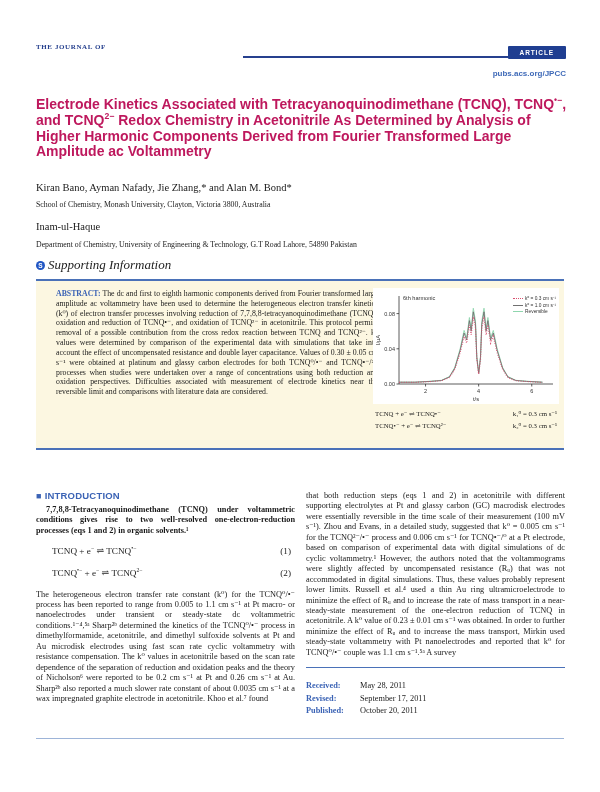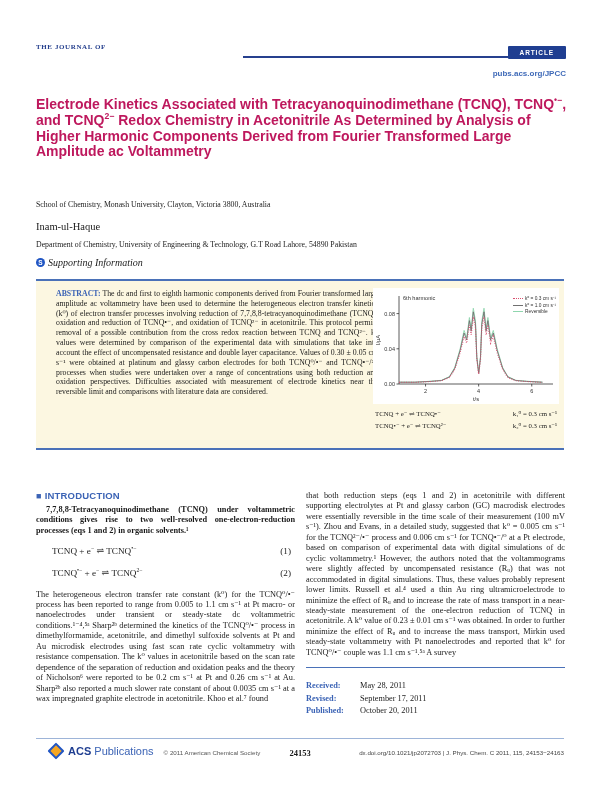--- a/index.html
+++ b/index.html
@@ -24,21 +24,21 @@
         font-family:"Liberation Sans","DejaVu Sans",sans-serif;font-weight:bold;
         font-size:14px;line-height:1.13;color:#be185d;}
   .authors{position:absolute;left:36px;top:182px;font-size:10.5px;}
   .affil1{position:absolute;left:36px;top:200px;font-size:7.8px;}
   .author2{position:absolute;left:36px;top:221px;font-size:10.5px;}
   .affil2{position:absolute;left:36px;top:240px;font-size:7.8px;}
   .supporting{position:absolute;left:36px;top:257px;display:flex;align-items:center;gap:3px;}
   .s-badge{width:9px;height:9px;border-radius:50%;background:#2156c4;color:#fff;font-size:6.5px;
         font-weight:bold;display:flex;align-items:center;justify-content:center;
         font-family:"Liberation Sans",sans-serif;}
-  .supporting-label{font-style:italic;font-size:10px;color:#222;}
+  .supporting-label{font-style:italic;font-size:13px;color:#222;}
 
   
   .abstract-box{position:absolute;left:36px;top:279px;width:528px;height:171px;background:#fcf7e1;
         border-top:2px solid #4a71b8;border-bottom:2px solid #4a71b8;box-sizing:border-box;}
   .abstract-text{position:absolute;left:20px;top:8px;width:322px;font-size:7.8px;line-height:1.26;
         text-align:justify;}
   .abstract-label{color:#3b63b5;font-weight:bold;}
 
   .figure{position:absolute;right:5px;top:7px;width:186px;}
   .chart-wrap{position:relative;width:186px;height:116px;background:#fff;}
@@ -88,20 +88,21 @@
 <div class="page">
 
   <div class="masthead">
     <div class="mast-top">THE JOURNAL OF</div>
   </div>
   <div class="mast-rule"></div>
   <div class="article-badge">ARTICLE</div>
   <a class="site-link" href="#">pubs.acs.org/JPCC</a>
 
   <div class="title"><span>Electrode Kinetics Associated with Tetracyanoquinodimethane (TCNQ), TCNQ</span><sup>•−</sup><span>, and TCNQ</span><sup>2−</sup><span> Redox Chemistry in Acetonitrile As Determined by Analysis of Higher Harmonic Components Derived from Fourier Transformed Large Amplitude ac Voltammetry</span></div>
+  <div class="authors">Kiran Bano, Ayman Nafady, Jie Zhang,* and Alan M. Bond*</div>
   <div class="affil1">School of Chemistry, Monash University, Clayton, Victoria 3800, Australia</div>
   <div class="author2">Inam-ul-Haque</div>
   <div class="affil2">Department of Chemistry, University of Engineering &amp; Technology, G.T Road Lahore, 54890 Pakistan</div>
   <div class="supporting">
     <span class="s-badge">S</span>
     <span class="supporting-label">Supporting Information</span>
   </div>
 
   <div class="abstract-box">
     <div class="abstract-text"><span class="abstract-label">ABSTRACT:</span><span> The dc and first to eighth harmonic components derived from Fourier transformed large amplitude ac voltammetry have been used to determine the heterogeneous electron transfer kinetics (k⁰) of electron transfer processes involving reduction of 7,7,8,8-tetracyanoquinodimethane (TCNQ), oxidation and reduction of TCNQ•⁻, and oxidation of TCNQ²⁻ in acetonitrile. This protocol permits removal of a possible contribution from the cross redox reaction between TCNQ and TCNQ²⁻. k⁰ values were determined by comparison of the experimental data with simulations that take into account the effect of uncompensated resistance and double layer capacitance. Values of 0.30 ± 0.05 cm s⁻¹ were obtained at platinum and glassy carbon electrodes for both TCNQ⁰/•⁻ and TCNQ•⁻/²⁻ processes when studies were undertaken over a range of concentrations using both reduction and oxidation perspectives. Difficulties associated with measurement of electrode kinetics near the reversible limit and comparisons with literature data are considered.</span></div>
@@ -184,23 +185,14 @@
         <span>September 17, 2011</span>
       </div>
       <div class="dates-row">
         <span class="dates-label">Published:</span>
         <span>October 20, 2011</span>
       </div>
     </div>
   </div>
 
   <div class="footer-rule"></div>
-  <div class="footer">
-    <div class="acs-logo">
-      <span class="diamond"></span>
-      <span class="acs-text"><b>ACS</b><span> Publications</span></span>
-      <span class="copyright">© 2011 American Chemical Society</span>
-    </div>
-    <div class="page-num">24153</div>
-    <div class="doi">dx.doi.org/10.1021/jp2072703 | J. Phys. Chem. C 2011, 115, 24153−24163</div>
-  </div>
 
 </div>
 
 </body></html>

